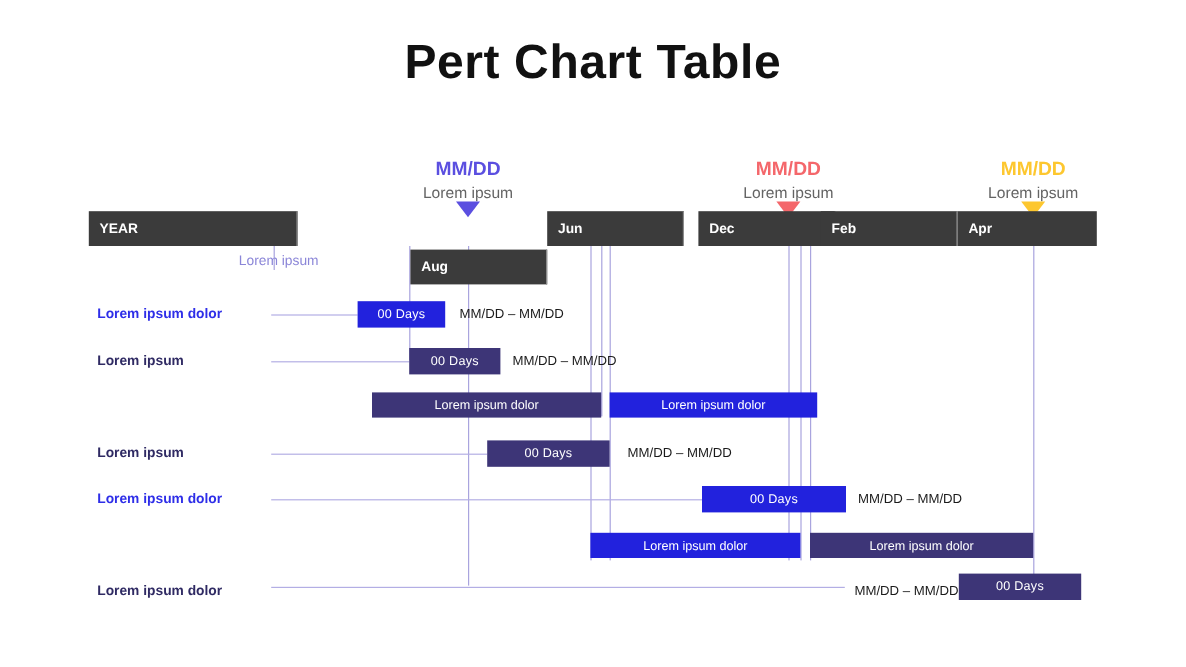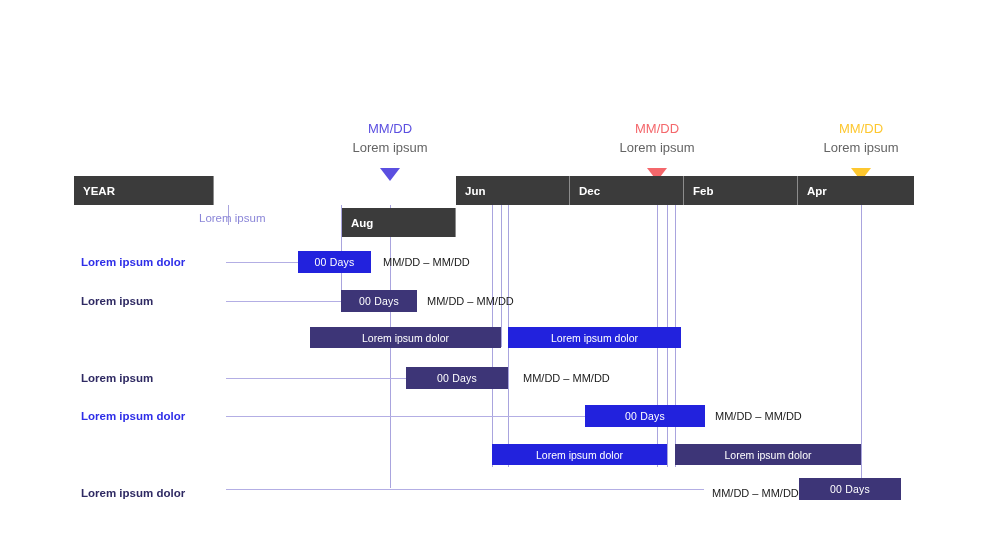--- a/index.html
+++ b/index.html
@@ -34,23 +34,24 @@
     letter-spacing: 0.5px;
   }
 
   
   .milestone {
     position: absolute;
     text-align: center;
     width: 180px;
   }
   .milestone .ms-date {
-    font-size: 13px;
-    font-weight: normal;
+    font-size: 16px;
+    font-weight: bold;
     line-height: 16px;
+    margin-top: 13px;
   }
   .milestone .ms-label {
     font-size: 13px;
     color: #646464;
     line-height: 18px;
     margin-top: 2px;
   }
   .ms-arrow {
     position: absolute;
     width: 0;
@@ -150,20 +151,21 @@
     font-size: 11.5px;
     color: #8b86d8;
     white-space: nowrap;
   }
 </style>
 </head>
 <body>
 
 <div id="chart-root">
 
+  <div class="page-title">Pert Chart Table</div>
 
   <div class="milestone" style="left:300px; top:121px;">
     <div class="ms-date" style="color:#5b4fe0;">MM/DD</div>
     <div class="ms-label">Lorem ipsum</div>
   </div>
   <div class="ms-arrow" style="left:380px; top:168px; border-top:13px solid #5b4fe0;"></div>
 
   <div class="milestone" style="left:567px; top:121px;">
     <div class="ms-date" style="color:#f4676b;">MM/DD</div>
     <div class="ms-label">Lorem ipsum</div>
@@ -181,24 +183,24 @@
   <div class="guide" style="left:390px; top:205px; height:283px;"></div>
   <div class="guide" style="left:492px; top:205px; height:262px;"></div>
   <div class="guide" style="left:501px; top:205px; height:142px;"></div>
   <div class="guide" style="left:508px; top:205px; height:262px;"></div>
   <div class="guide" style="left:657px; top:205px; height:262px;"></div>
   <div class="guide" style="left:667px; top:205px; height:262px;"></div>
   <div class="guide" style="left:675px; top:205px; height:262px;"></div>
   <div class="guide" style="left:861px; top:205px; height:283px;"></div>
 
   <div class="header-bar">
-    <div class="header-cell" style="left:0px;   width:140px;">YEAR</div>
+    <div class="header-cell" style="left:0px;   width:174px;">YEAR</div>
     <div class="header-cell" style="left:268px; width:114px;margin-top:32px;">Aug</div>
     <div class="header-cell" style="left:382px; width:114px;">Jun</div>
-    <div class="header-cell" style="left:496px; width:114px;">Dec</div>
+    <div class="header-cell" style="left:508px; width:114px;">Dec</div>
     <div class="header-cell last" style="left:724px; width:116px;">Apr</div>
     <div class="header-cell" style="left:610px; width:114px;">Feb</div>
   </div>
 
   <div class="annotation" style="left:199px; top:212px;">Lorem ipsum</div>
 
   <div class="row-label blue" style="left:81px; top:256px;">Lorem ipsum dolor</div>
   <div class="connector" style="left:226px; top:262px; width:72px;"></div>
   <div class="bar blue" style="left:298px; top:251px; width:73px;">00 Days</div>
   <div class="date-range" style="left:383px; top:256px;">MM/DD – MM/DD</div>

